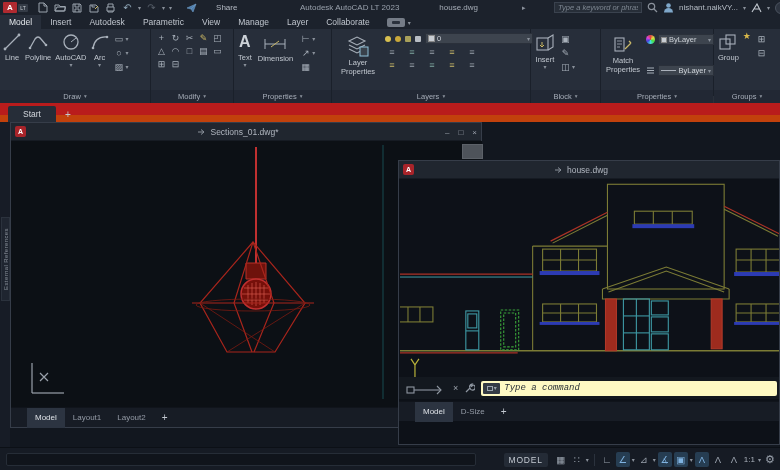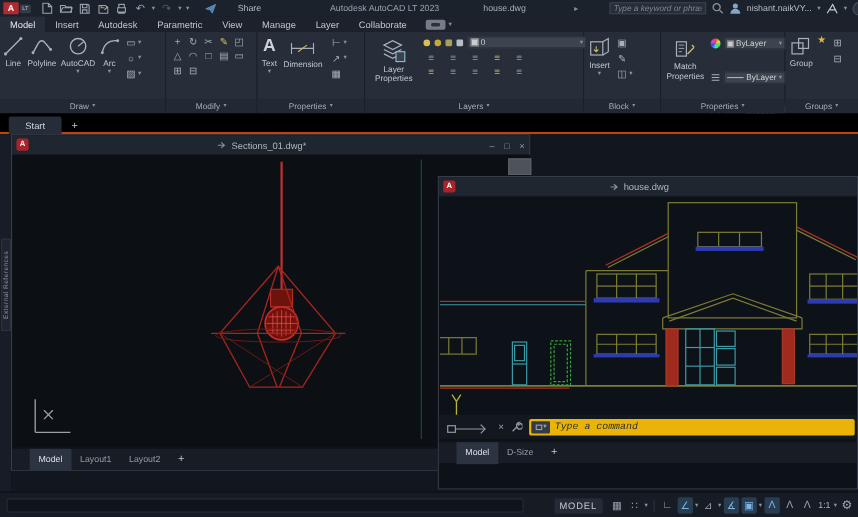--- a/index.html
+++ b/index.html
@@ -46,21 +46,21 @@
 .mini{width:13px;height:12px;display:flex;align-items:center;justify-content:center;font-size:9px;color:#a8b0ba}
 .minirow{display:flex;align-items:center}
 .ddfield{background:#3d444e;border:1px solid #2a303a;height:11px;display:flex;align-items:center;font-size:7.5px;color:#ced3d9;padding:0 2px;gap:2px}
 .swatch{width:7px;height:7px;background:#c8cdd3;border:1px solid #888}
 .dot{width:6px;height:6px;border-radius:50%}
 .lyr{font-size:9px;color:#98a0aa;width:14px;text-align:center;line-height:10px}
 .colorwheel{width:9px;height:9px;border-radius:50%;background:conic-gradient(#d44,#dd4,#4d4,#4dd,#44d,#d4d,#d44)}
 .wtick{flex:1;height:1px;background:#aab1bb}
 
 
-#filetabs{position:absolute;left:0;top:103px;width:780px;height:19px;background:#000000;border-bottom:2px solid #c2410c}
+#filetabs{position:absolute;left:0;top:103px;width:780px;height:19px;background:#b91c1c;border-bottom:7px solid #c2410c}
 .ftab{position:absolute;left:8px;top:3px;width:48px;height:16px;background:#262d38;color:#d2d7dd;font-size:8.5px;display:flex;align-items:center;justify-content:center;border-radius:2px 2px 0 0}
 .ftab-add{position:absolute;left:62px;top:5px;width:12px;height:12px;color:#c3c9d1;font-size:10px;display:flex;align-items:center;justify-content:center}
 
 
 #workspace{position:absolute;left:0;top:122px;width:780px;height:325px;background:#12171f}
 #palette-strip{position:absolute;left:0;top:0;width:10px;height:325px;background:#171c26}
 #palette-tab{position:absolute;left:1px;top:95px;width:9px;height:84px;background:#1f2530;border:1px solid #2b323d;display:flex;align-items:center;justify-content:center}
 #palette-tab span{writing-mode:vertical-rl;transform:rotate(180deg);font-size:6px;color:#8a919b;letter-spacing:.4px;white-space:nowrap}
 
 .dwgwin{position:absolute;background:#0c1015;border:1px solid #363d49}
@@ -75,21 +75,21 @@
 #viewbox-gray{position:absolute;left:450px;top:3px;width:21px;height:15px;background:#4e535a;border:1px solid #5c6168}
 .layoutbar{position:absolute;left:0;right:0;bottom:0;height:20px;background:#171c25;border-top:1px solid #10141b;display:flex;align-items:center;font-size:8px;color:#949ba6;padding-left:16px}
 .ltab{padding:0 8px;height:20px;display:flex;align-items:center}
 .ltab.active{background:#2c3441;color:#dde1e6}
 .ltab-add{margin-left:8px;color:#c3c9d1;font-size:10px}
 
 #house-win{left:398px;top:38px;width:382px;height:285px;z-index:2;background:#0d1118}
 #house-canvas{top:18px;width:379px;height:220px;background:#0d1118}
 #cmdrow{position:absolute;left:0;right:0;bottom:45px;height:22px;background:#13181f;display:flex;align-items:center;gap:6px;padding-left:6px}
 #cmd-x{color:#9aa1ab;font-size:9px}
-#cmd-input-wrap{flex:1;height:15px;background:#eab308;border-radius:2px;display:flex;align-items:center;margin-right:2px;padding:0 2px;gap:4px}
+#cmd-input-wrap{flex:1;height:15px;background:#fef9c3;border-radius:2px;display:flex;align-items:center;margin-right:2px;padding:0 2px;gap:4px}
 #cmd-btn{width:17px;height:11px;background:#343b45;border-radius:1px;display:flex;align-items:center;justify-content:center;gap:1px}
 #cmd-btn .sq{width:6px;height:5px;border:1px solid #9aa3ad}
 #cmd-input{flex:1;background:transparent;border:none;outline:none;font-size:9px;font-style:italic;color:#262c33;font-family:"Liberation Mono",monospace}
 #cmd-input::placeholder{color:#2a3037;font-style:italic}
 #house-tabs{bottom:23px}
 
 
 #overlay-title{position:absolute;left:0;right:0;top:76px;text-align:center;z-index:6;font-family:"DejaVu Serif",serif;font-weight:bold;font-size:36px;letter-spacing:-.5px;color:#f2efe9;text-shadow:2px 3px 3px #0a0f18,0 0 2px rgba(0,0,0,.55)}
 
 

